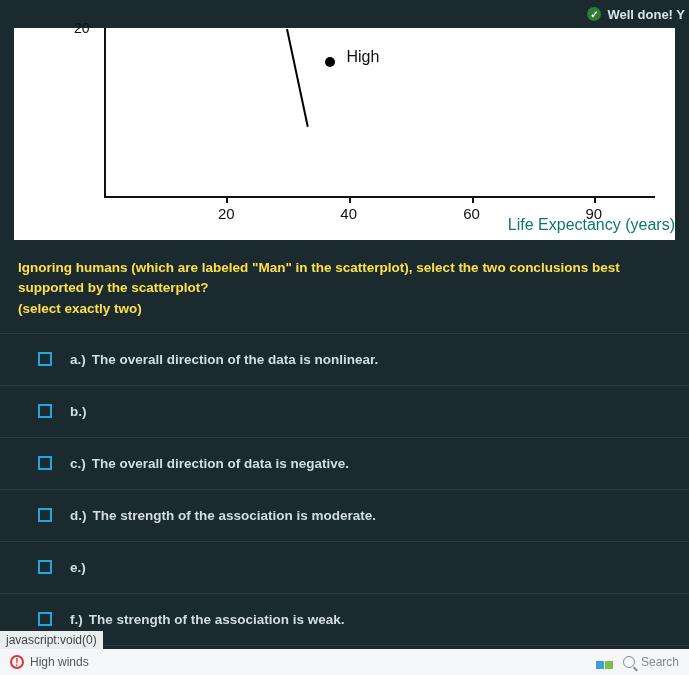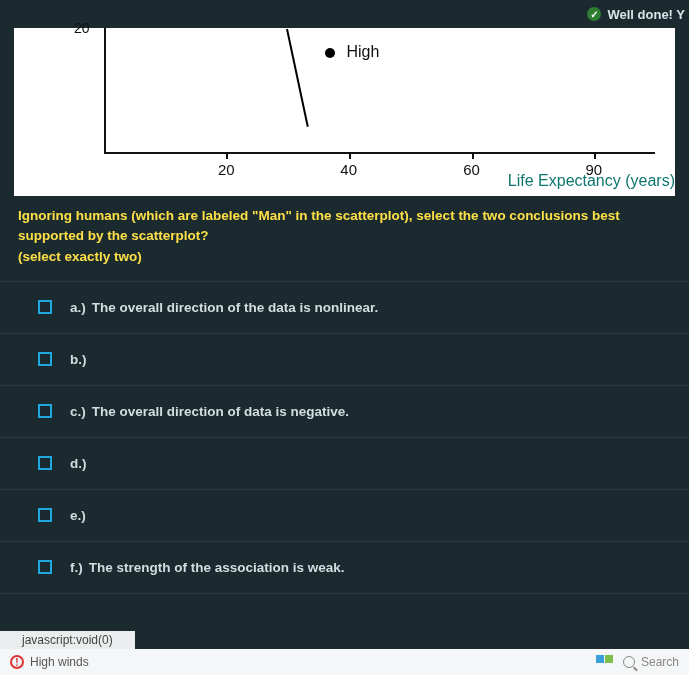--- a/index.html
+++ b/index.html
@@ -21,22 +21,22 @@
     color: #d9e4e6;
   }
   .check-icon {
     width: 14px; height: 14px; border-radius: 50%;
     background: #2e7d32; margin-right: 6px;
     display: inline-flex; align-items: center; justify-content: center;
     color: #fff; font-size: 10px;
   }
   .chart-card {
     background: #ffffff;
-    margin: 0 14px 10px 14px;
-    height: 168px;
+    margin: 0 14px 18px 14px;
+    height: 212px;
     position: relative;
     color: #111;
   }
   .chart-plot {
     position: absolute;
     left: 90px; top: 0; right: 20px; bottom: 42px;
   }
   .y-tick-trunc {
     position: absolute;
     left: -30px; top: -8px;
@@ -84,38 +84,38 @@
   .checkbox {
     width: 14px; height: 14px;
     border: 2px solid #1fa8e0;
     margin-right: 18px;
     flex: 0 0 auto;
   }
   .opt-letter { margin-right: 6px; }
   .status-strip {
     position:absolute; left:0; bottom:26px;
     background:#e9edee; color:#444;
-    font-size:12px; padding:2px 22px;
+    font-size:12px; padding:2px 6px;
   }
   .taskbar {
     position:absolute; left:0; right:0; bottom:0; height:26px;
     background:#f4f6f7; color:#555;
     display:flex; align-items:center;
     font-size:12px;
     padding:0 10px;
     justify-content:space-between;
   }
   .tb-left { display:flex; align-items:center; gap:6px; }
   .wind-icon {
     width:14px; height:14px; border-radius:50%;
     border:2px solid #d33; display:inline-flex;
     align-items:center; justify-content:center;
     color:#d33; font-size:10px; font-weight:bold;
   }
-  .tb-right { display:flex; align-items:flex-start; gap:10px; }
+  .tb-right { display:flex; align-items:flex-end; gap:10px; }
   .win-squares { display:inline-flex; gap:1px; }
   .sq { width:8px; height:8px; }
   .sq.a{background:#3aa0da;} .sq.b{background:#7cc04b;}
   .search-pill {
     display:flex; align-items:center; gap:6px;
     color:#888; font-size:12px;
   }
   .mag {
     width:12px; height:12px; border:1.5px solid #888; border-radius:50%;
     position:relative;
@@ -173,20 +173,21 @@
     <span class="opt-letter">b.)</span>
   </div>
   <div class="option-row">
     <span class="checkbox"></span>
     <span class="opt-letter">c.)</span>
     <span>The overall direction of data is negative.</span>
   </div>
   <div class="option-row">
     <span class="checkbox"></span>
     <span class="opt-letter">d.)</span>
+    <span>The strength of the association is moderate.</span>
   </div>
   <div class="option-row">
     <span class="checkbox"></span>
     <span class="opt-letter">e.)</span>
   </div>
   <div class="option-row">
     <span class="checkbox"></span>
     <span class="opt-letter">f.)</span>
     <span>The strength of the association is weak.</span>
   </div>

